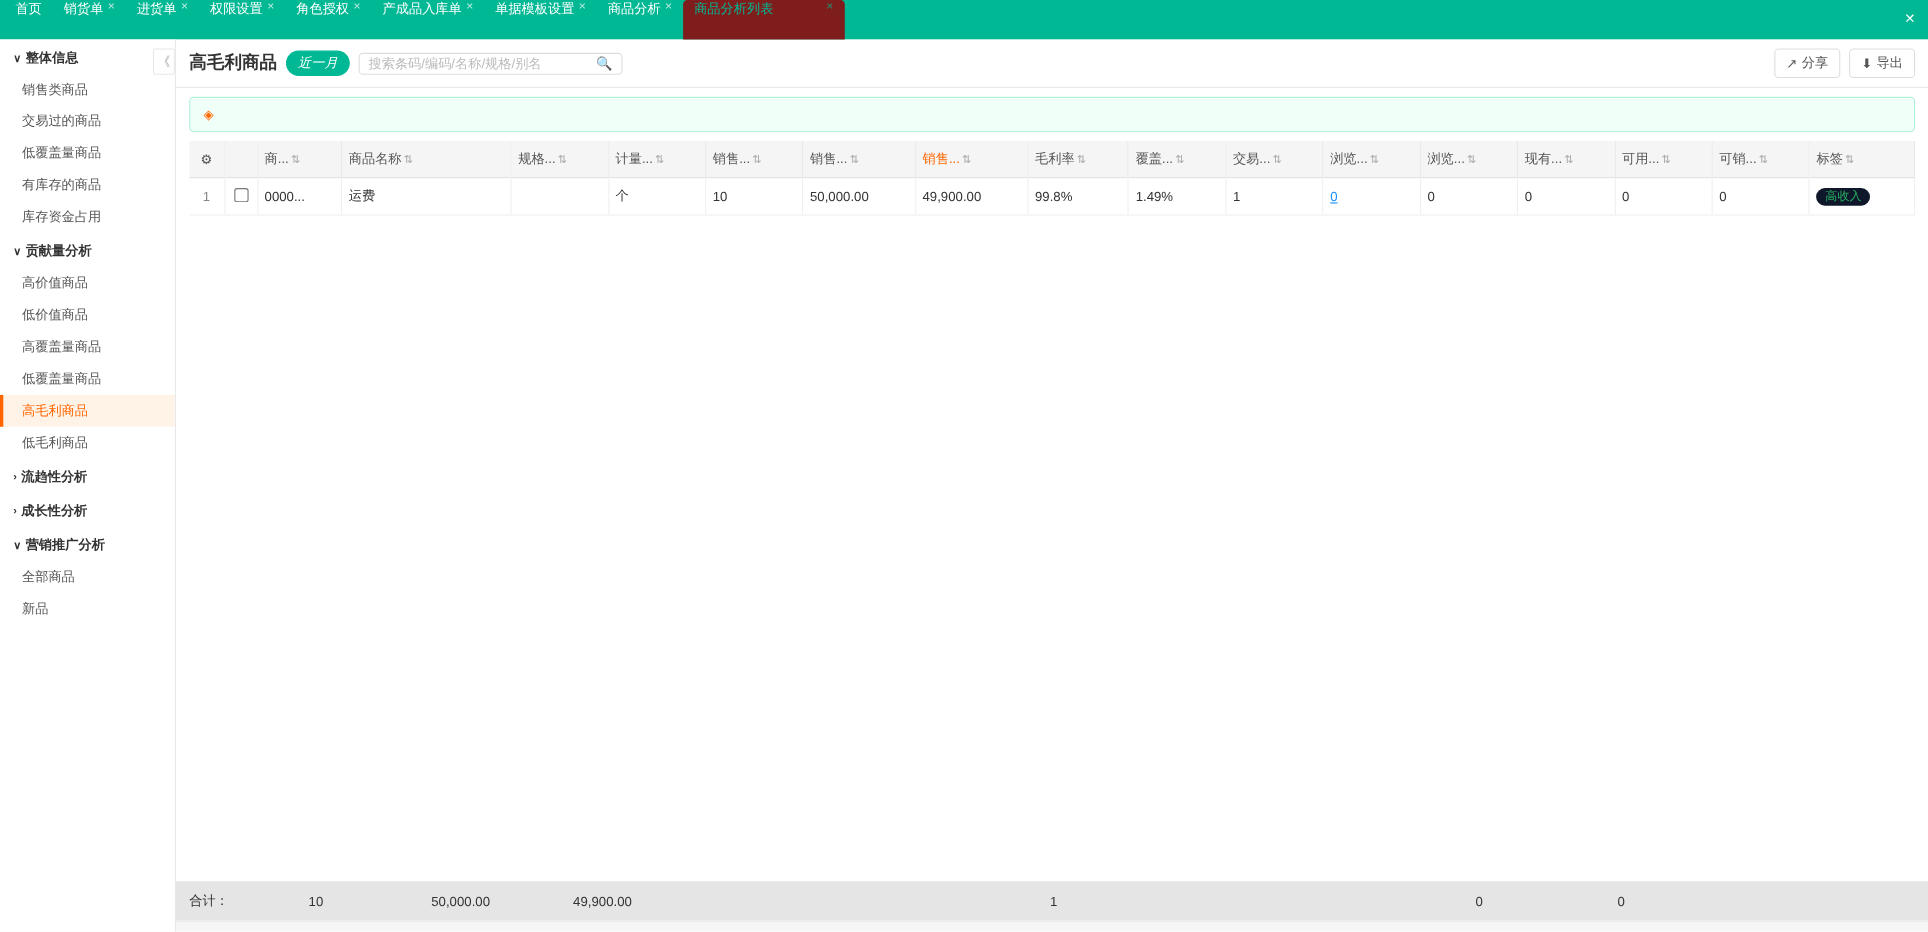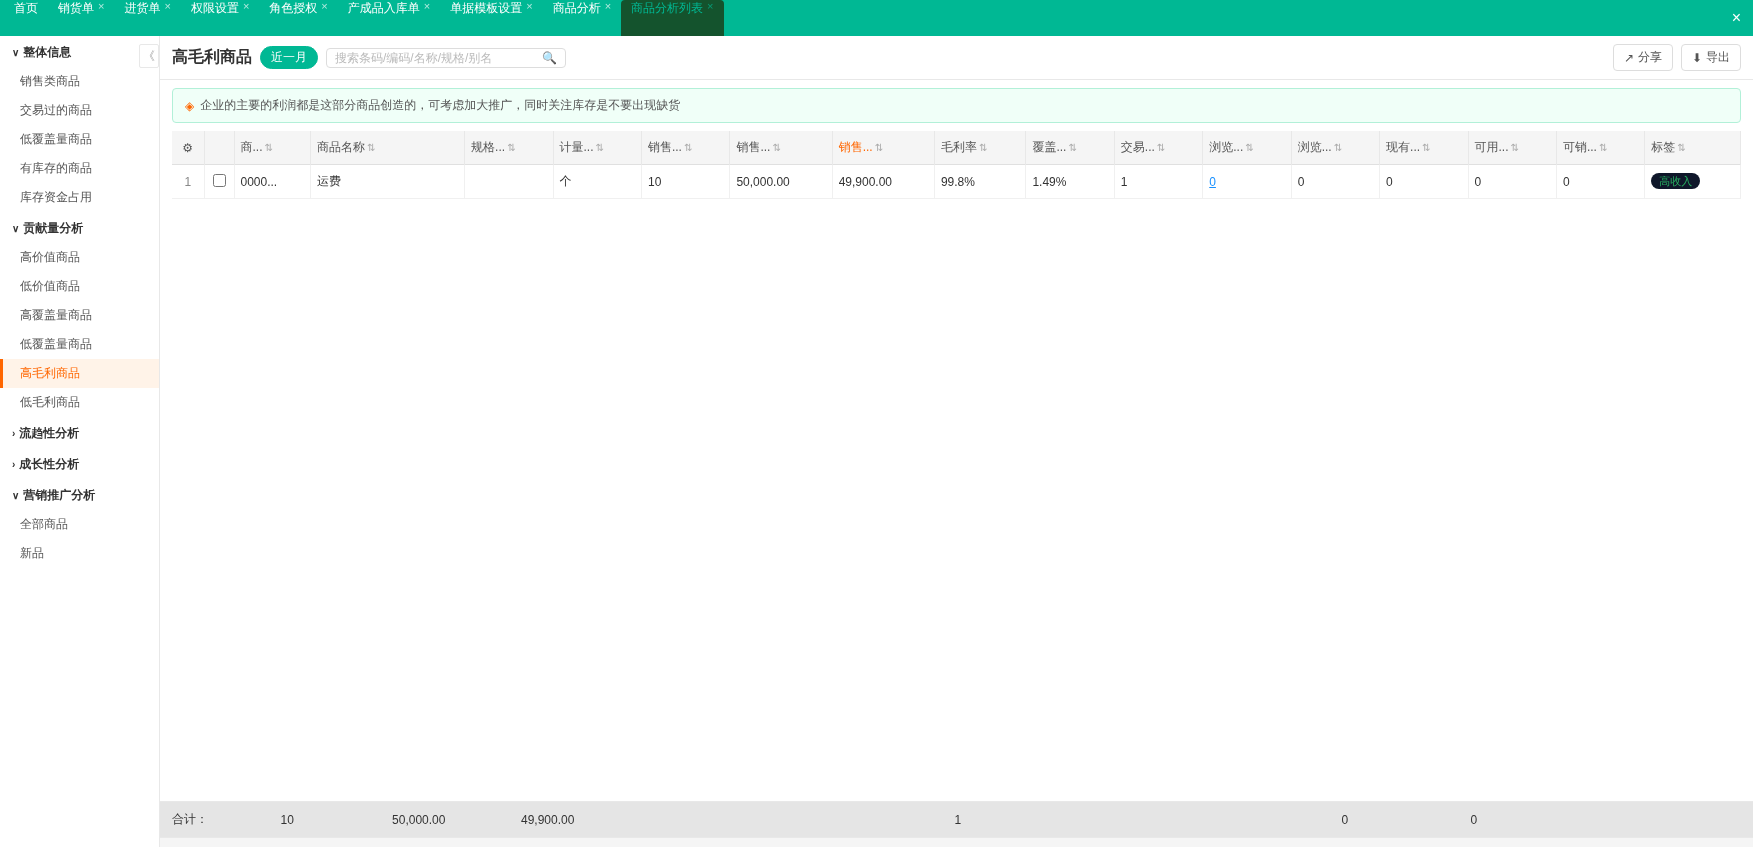--- a/index.html
+++ b/index.html
@@ -19,23 +19,24 @@
       height: 36px;
       display: flex;
       align-items: flex-start;
       cursor: pointer;
       white-space: nowrap;
       font-size: 13px;
       color: #fff;
       position: relative;
     }
     .nav-item.active {
-      background: #14532d;
+      background: #7f1d1d;
       color: #00b894;
       border-radius: 4px 4px 0 0;
+      gap: 44px;
     }
     .nav-item .close-btn {
       margin-left: 4px;
       font-size: 11px;
       opacity: 0.7;
       cursor: pointer;
     }
     .nav-close-all {
       margin-left: auto;
       padding: 0 8px;
@@ -126,20 +127,21 @@
       color: #333;
     }
     .filter-btn {
       padding: 2px 10px;
       background: #fff;
       border: 1px solid #00b894;
       border-radius: 12px;
       color: #00b894;
       cursor: pointer;
       font-size: 12px;
+      font-style: italic;
     }
     .filter-btn.active {
       background: #00b894;
       color: #fff;
     }
     .search-box {
       display: flex;
       align-items: center;
       border: 1px solid #ddd;
       border-radius: 4px;
@@ -408,21 +410,20 @@
         </button>
         <button class="action-btn">
           <span>⬇</span>
           <span>导出</span>
         </button>
       </div>
     </div>
 
     <div class="info-banner">
       <span class="tip-icon">◈</span>
-      <span>企业的主要的利润都是这部分商品创造的，可考虑加大推广，同时关注库存是不要出现缺货</span>
     </div>
 
     <div class="table-container">
       <table>
         <thead>
           <tr>
             <th style="width:32px;text-align:center;">⚙</th>
             <th class="checkbox-col"></th>
             <th>商...<span class="sort-icon">⇅</span></th>
             <th style="min-width:100px;">商品名称<span class="sort-icon">⇅</span></th>

